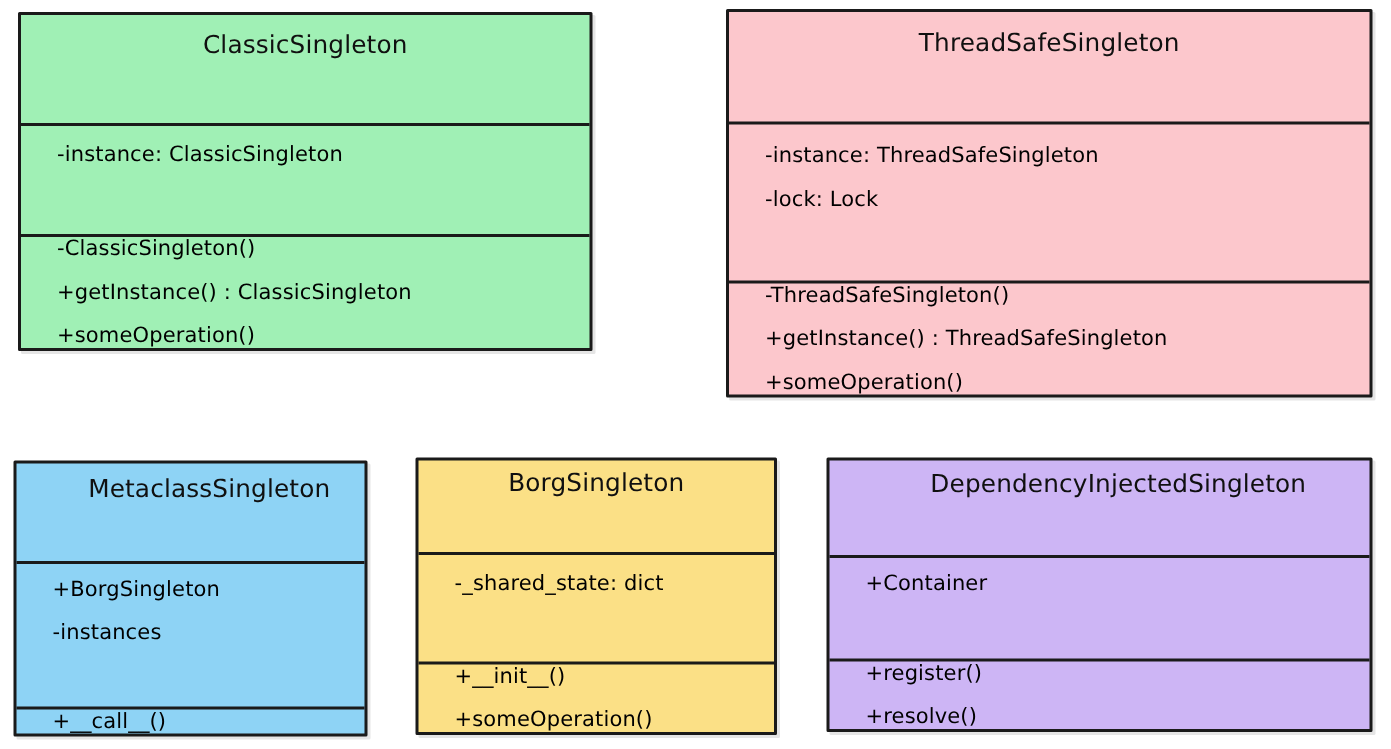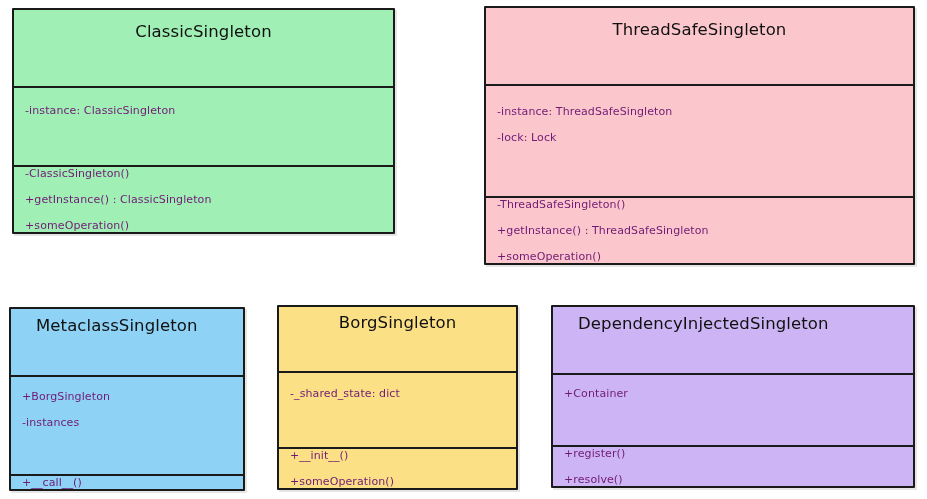--- a/index.html
+++ b/index.html
@@ -39,27 +39,27 @@
     border-top: 2px solid #1a1a1a;
   }
   .class-title {
     text-align: center;
     font-size: 16.5px;
     color: #101010;
     letter-spacing: 0.1px;
     white-space: nowrap;
   }
   .class-title.align-left {
-    text-align: left;
+    text-align: center;
     padding-left: 25px;
   }
   .member {
-    font-size: 11px;
-    color: #701a75;
-    padding-left: 11px;
+    font-size: 14px;
+    color: #000000;
+    padding-left: 24px;
     white-space: nowrap;
     letter-spacing: 0.1px;
   }
   .member + .member {
     margin-top: 13px;
   }
 
   
   .box-classic        { left: 12px;  top: 8px;   width: 383px; height: 226px; background: #a0f0b5; }
   .box-classic .c0    { height: 49px; }

